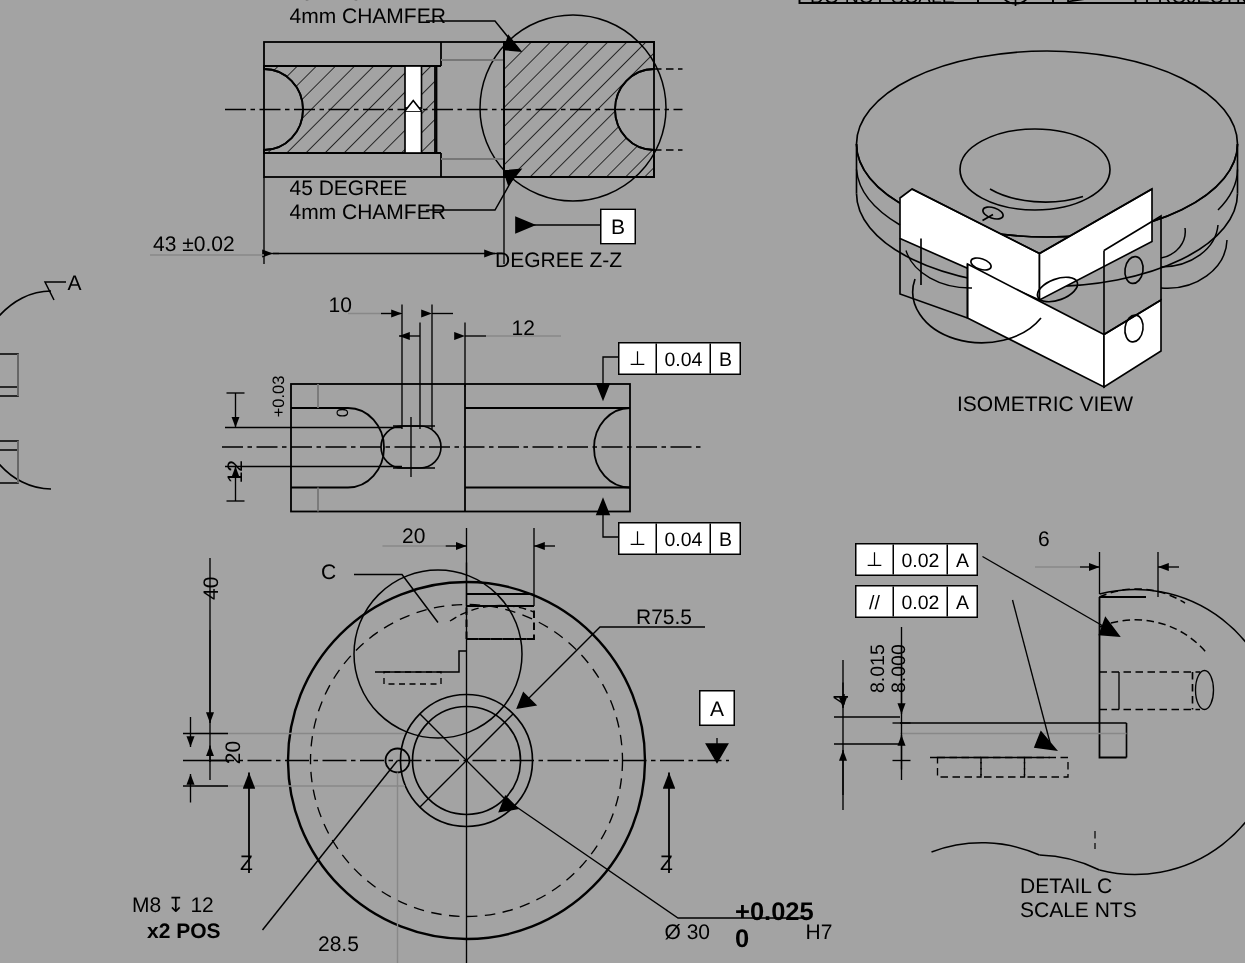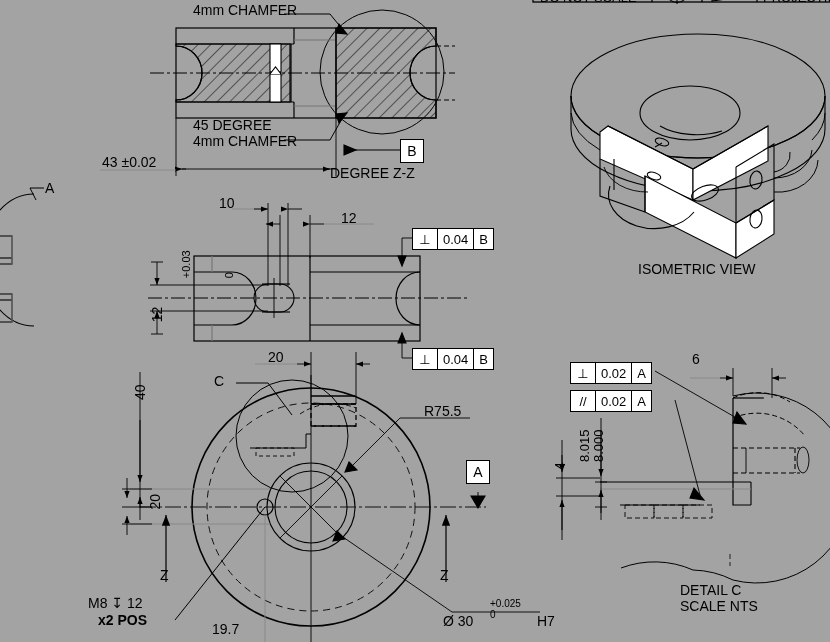--- a/index.html
+++ b/index.html
@@ -10,21 +10,21 @@
   #sheet{
     position:relative;
     width:830px;height:642px;
     background:#a3a3a3;
     overflow:hidden;
   }
   #sheet svg{position:absolute;left:0;top:0;}
   .lbl{position:absolute;white-space:pre;line-height:1.05;}
   .t14{font-size:14px;}
   .t13{font-size:13px;}
-  .t12{font-size:10px;}
+  .t12{font-size:17px;font-weight:bold;}
   .rot90{transform-origin:left top;transform:rotate(-90deg);}
   .stack{display:inline-block;vertical-align:middle;text-align:left;line-height:1.0;}
   .stack span{display:block;font-size:11px;}
   .fcf{position:absolute;border:1px solid #000;background:#fff;display:flex;height:20px;font-size:13px;}
   .fcf > div{display:flex;align-items:center;justify-content:center;border-right:1px solid #000;padding:0 5px;}
   .fcf > div:last-child{border-right:none;}
   .fcf .sym{width:24px;padding:0;}
   .dbox{position:absolute;border:1px solid #000;background:#fff;
         width:22px;height:22px;display:flex;align-items:center;justify-content:center;font-size:14px;}
   .tolstack{position:absolute;font-size:11px;line-height:1.05;text-align:left;}
@@ -394,21 +394,21 @@
   <div class="lbl t14" style="left:424px;top:404px;">R75.5</div>
 
   <div class="dbox" style="left:466px;top:460px;">A</div>
 
   <div class="lbl t14" style="left:160px;top:568px;">Z</div>
   <div class="lbl t14" style="left:440px;top:568px;">Z</div>
 
   <div class="lbl t14" style="left:88px;top:596px;text-align:center;">M8 ↧ 12</div>
   <div class="lbl t14" style="left:98px;top:613px;font-weight:bold;">x2 POS</div>
 
-  <div class="lbl t14" style="left:212px;top:622px;">19.7</div>
+  <div class="lbl t14" style="left:212px;top:622px;">28.5</div>
 
   <div class="lbl t14" style="left:443px;top:614px;">Ø 30</div>
   <div class="tolstack" style="left:490px;top:599px;">
     <div class="t12">+0.025</div>
     <div class="t12">0</div>
   </div>
   <div class="lbl t14" style="left:537px;top:614px;">H7</div>
 
   <div class="lbl t14" style="left:638px;top:262px;text-align:center;">ISOMETRIC VIEW</div>
 

